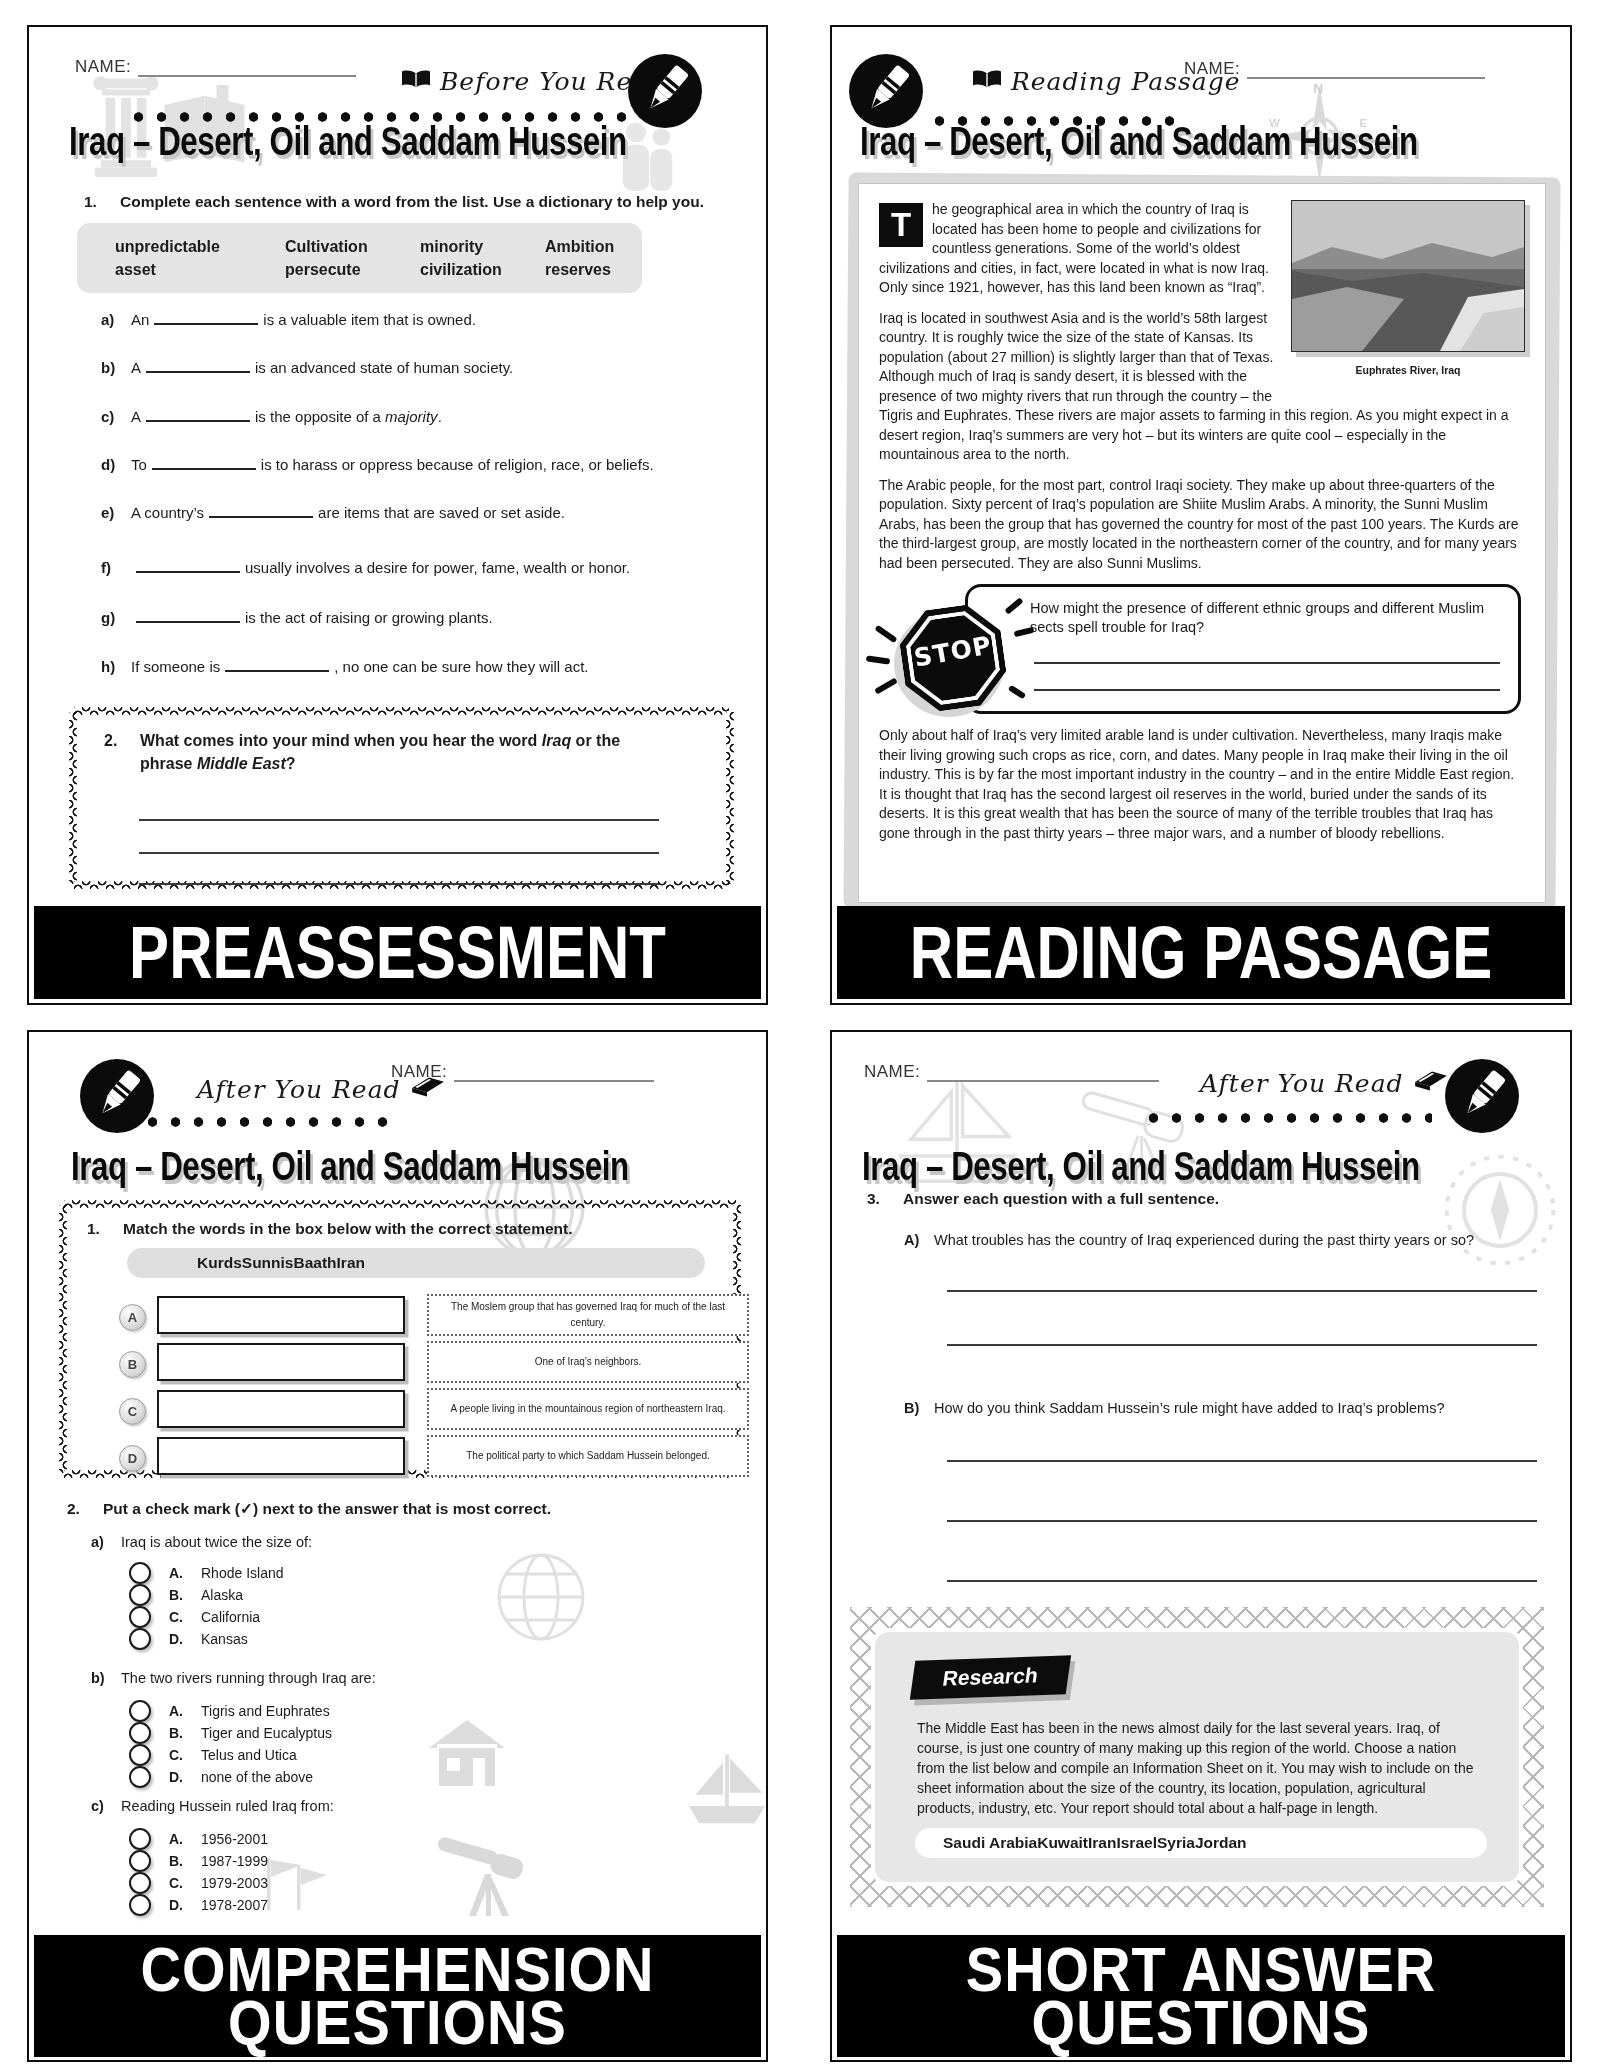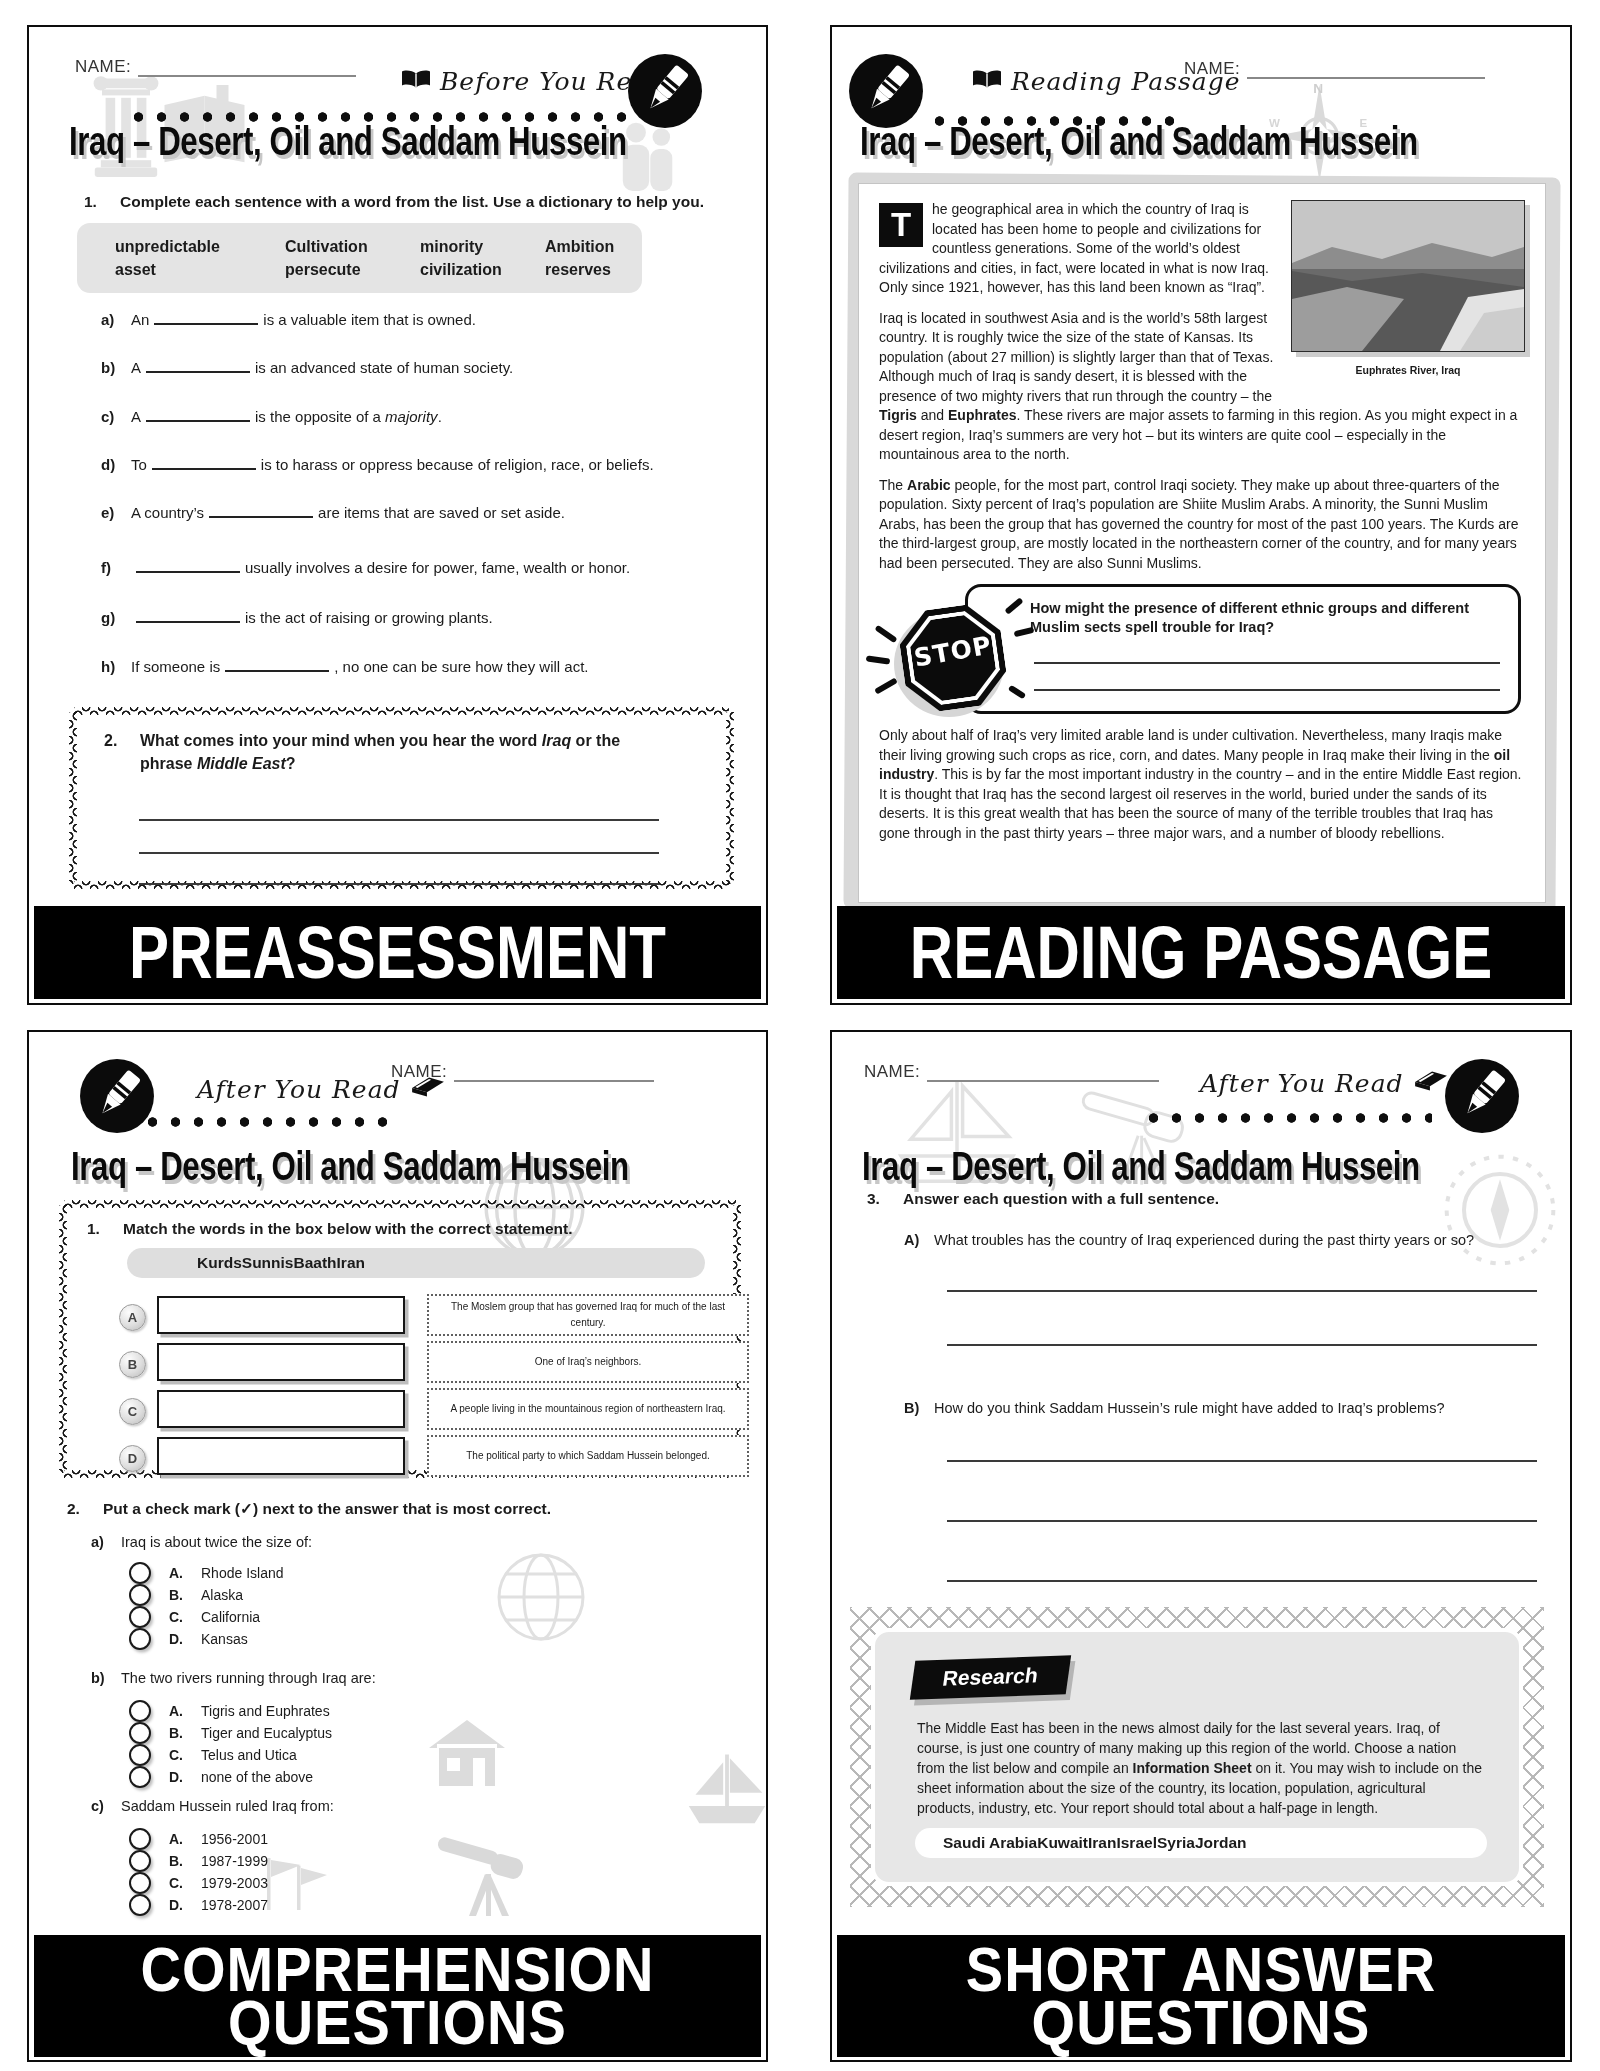--- a/index.html
+++ b/index.html
@@ -81,21 +81,21 @@
   .radio{width:18px;height:18px;border:2.4px solid #1a1a1a;border-radius:50%;background:#fff;box-shadow:2px 2.5px 3px #bfbfbf;margin-right:18px;flex:none;}
   .okey{display:inline-block;width:32px;font-weight:bold;}
   
   .research-zone{position:absolute;z-index:1;background-image:
      repeating-linear-gradient(45deg,#b8b8b8 0 2px,transparent 2px 14px),
      repeating-linear-gradient(135deg,#b8b8b8 0 2px,transparent 2px 14px);}
   .research-inner{position:absolute;left:21px;top:21px;right:21px;bottom:21px;background:#e7e7e7;border-radius:18px;border:4px solid #fff;}
   .research-tag{position:absolute;left:38px;top:26px;background:#0c0c0c;color:#fff;font-weight:bold;font-size:21px;padding:7px 30px 8px 30px;transform:skewX(-10deg) rotate(-2deg);box-shadow:5px 6px 0 #b5b5b5;}
   .research-text{position:absolute;left:42px;top:86px;width:568px;font-size:14px;line-height:20px;}
   .qa-head{position:absolute;z-index:1;left:72px;font-size:14.5px;white-space:nowrap;}
-  b,strong{font-weight:bold;}
+  b,strong{font-weight:normal;}
 </style>
 </head>
 <body>
 
 <div class="page" id="p1">
   <svg class="ghost" style="left:58px;top:42px;width:78px;height:108px" viewBox="0 0 60 90" fill="#e3e3e3">
     <rect x="4" y="8" width="52" height="8" rx="3"></rect>
       <circle cx="9" cy="12" r="6"></circle>
       <circle cx="51" cy="12" r="6"></circle>
     <rect x="10" y="17" width="40" height="5"></rect>
@@ -412,21 +412,21 @@
       <span class="radio"></span>
       <span class="okey">C.</span>
       <span>Telus and Utica</span>
     </div>
   <div class="opt" style="top:734px">
       <span class="radio"></span>
       <span class="okey">D.</span>
       <span>none of the above</span>
     </div>
 
-  <div class="mq-head" style="top:766px"><span class="slabel">c)</span><span>Saddam Hussein ruled Iraq from:</span></div>
+  <div class="mq-head" style="top:766px"><span class="slabel">c)</span><span>Reading Hussein ruled Iraq from:</span></div>
   <div class="opt" style="top:796px">
       <span class="radio"></span>
       <span class="okey">A.</span>
       <span>1956-2001</span>
     </div>
   <div class="opt" style="top:818px">
       <span class="radio"></span>
       <span class="okey">B.</span>
       <span>1987-1999</span>
     </div>

